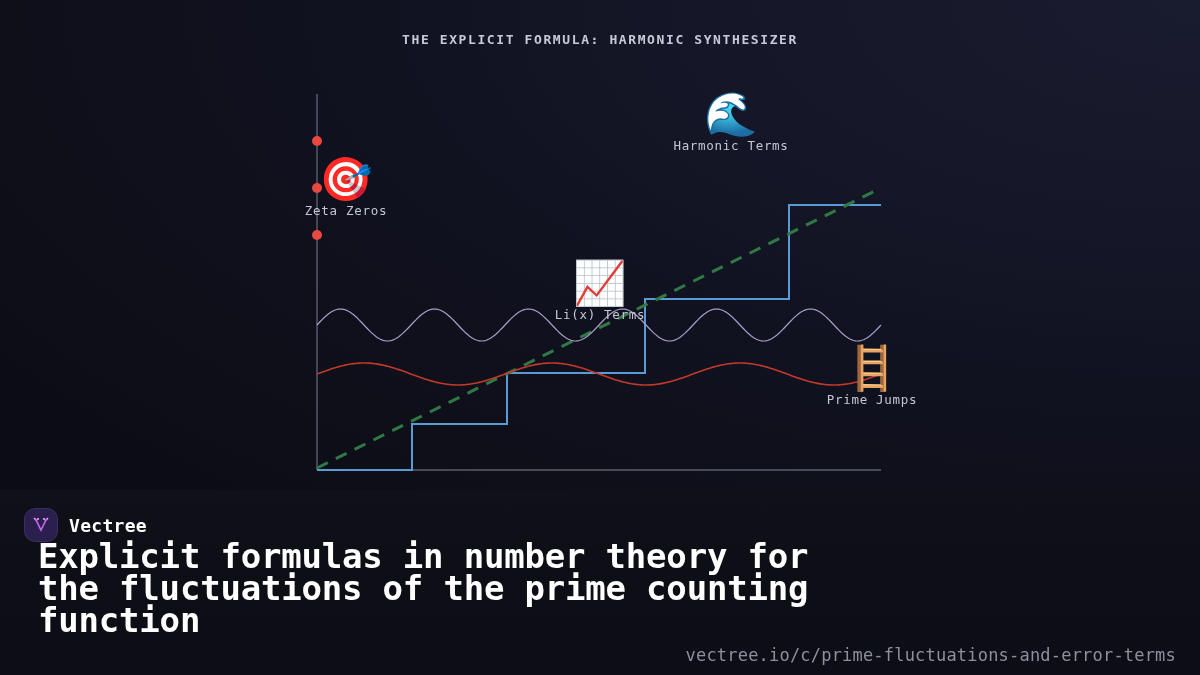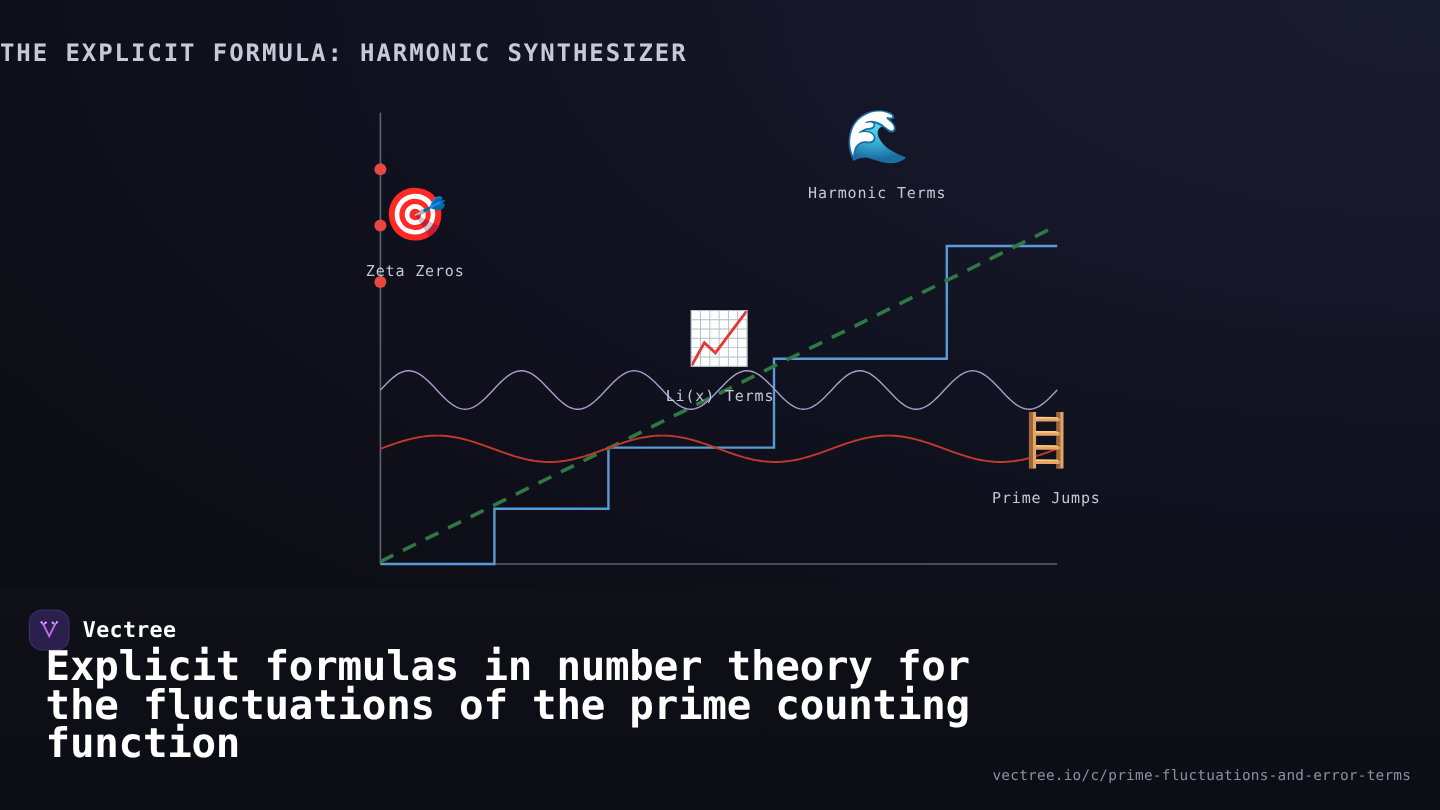--- a/index.html
+++ b/index.html
@@ -18,30 +18,31 @@
       linear-gradient(90deg, #0b0c12 0%, #101120 55%, #161829 100%);
   }
   #lowerwash {
     position:absolute; left:0; right:0; top:490px; bottom:0;
     background:linear-gradient(180deg, #101118 0%, #0e0f16 40%, #0d0e15 100%);
   }
 
   
   #chart-title {
     position:absolute; top:32px; left:0; width:1200px;
-    font-size:20px; letter-spacing:1.6px; font-weight:700;
+    text-align:center;
+    font-size:13px; letter-spacing:1.6px; font-weight:700;
     color:#c6cad8;
   }
   #plot { position:absolute; left:0; top:0; width:1200px; height:500px; }
 
   
   .anno { position:absolute; text-align:center; }
   .anno .emoji { display:block; font-size:43px; line-height:1; }
   .anno .cap {
-    display:block; margin-top:17px;
+    display:block; margin-top:2px;
     font-size:12.5px; color:#c3c7d4; letter-spacing:.7px; white-space:nowrap;
   }
   #anno-zeta     { left:246px; top:158px; width:200px; }
   #anno-harmonic { left:631px; top:93px;  width:200px; }
   #anno-li       { left:500px; top:262px; width:200px; }
   #anno-prime    { left:772px; top:347px; width:200px; }
 
   
   #footer { position:absolute; left:0; top:490px; width:1200px; height:185px; }
   #brand { position:absolute; left:24px; top:18px; display:flex; align-items:center; gap:11px; }
@@ -50,22 +51,22 @@
     background:#2b1f4d; border:1px solid #3b2d66;
     display:flex; align-items:center; justify-content:center;
   }
   #brand-name { font-size:18px; font-weight:700; color:#ffffff; letter-spacing:.3px; }
   #headline {
     position:absolute; left:24px; top:50px; width:820px;
     font-size:34px; line-height:32px; font-weight:700;
     color:#ffffff; letter-spacing:-0.2px;margin-left:14px;
   }
   #footer-url {
-    position:absolute; right:24px; bottom:22px;
-    font-size:12px; color:#8b8fa0; letter-spacing:.2px;
+    position:absolute; right:24px; bottom:10px;
+    font-size:17px; color:#8b8fa0; letter-spacing:.2px;
   }
 </style>
 </head>
 <body>
 
 <div id="backdrop"></div>
 <div id="lowerwash"></div>
 
 <div id="chart-title">THE EXPLICIT FORMULA: HARMONIC SYNTHESIZER</div>
 

